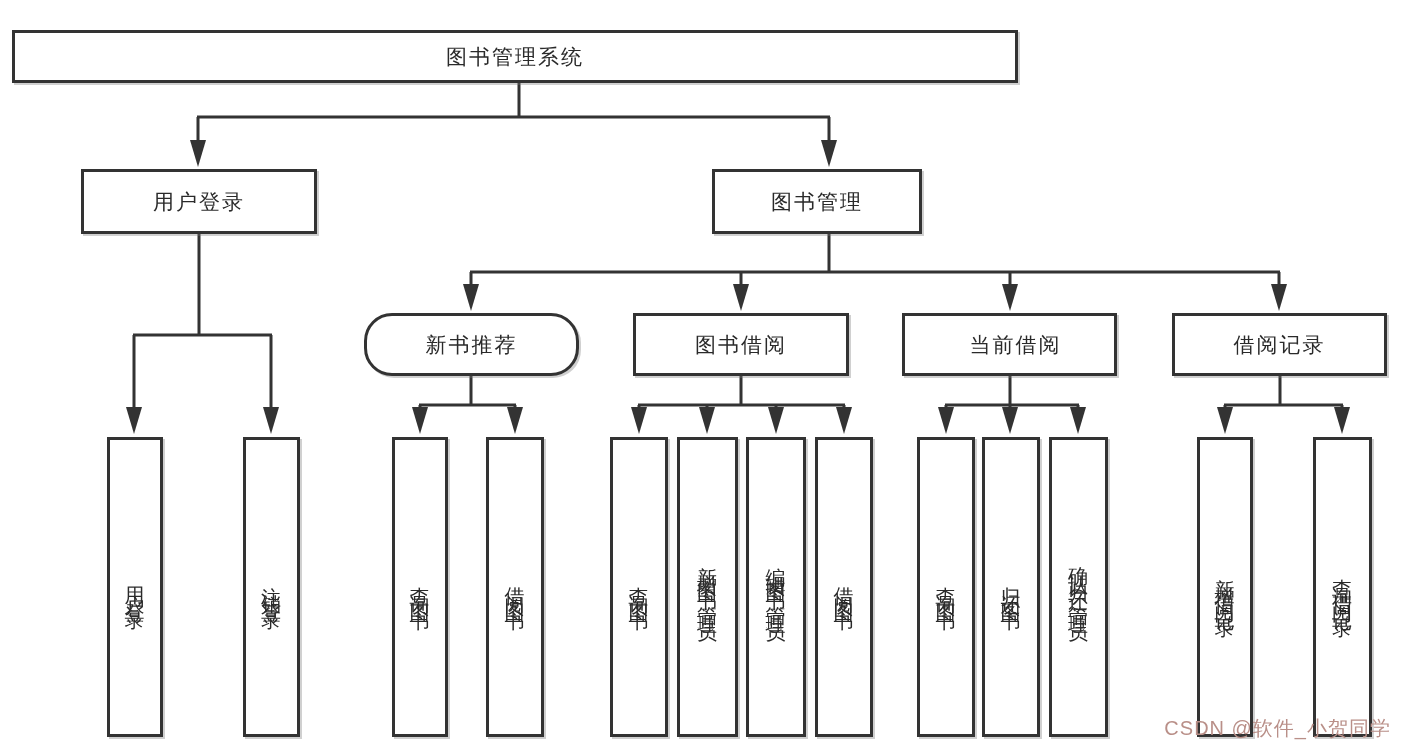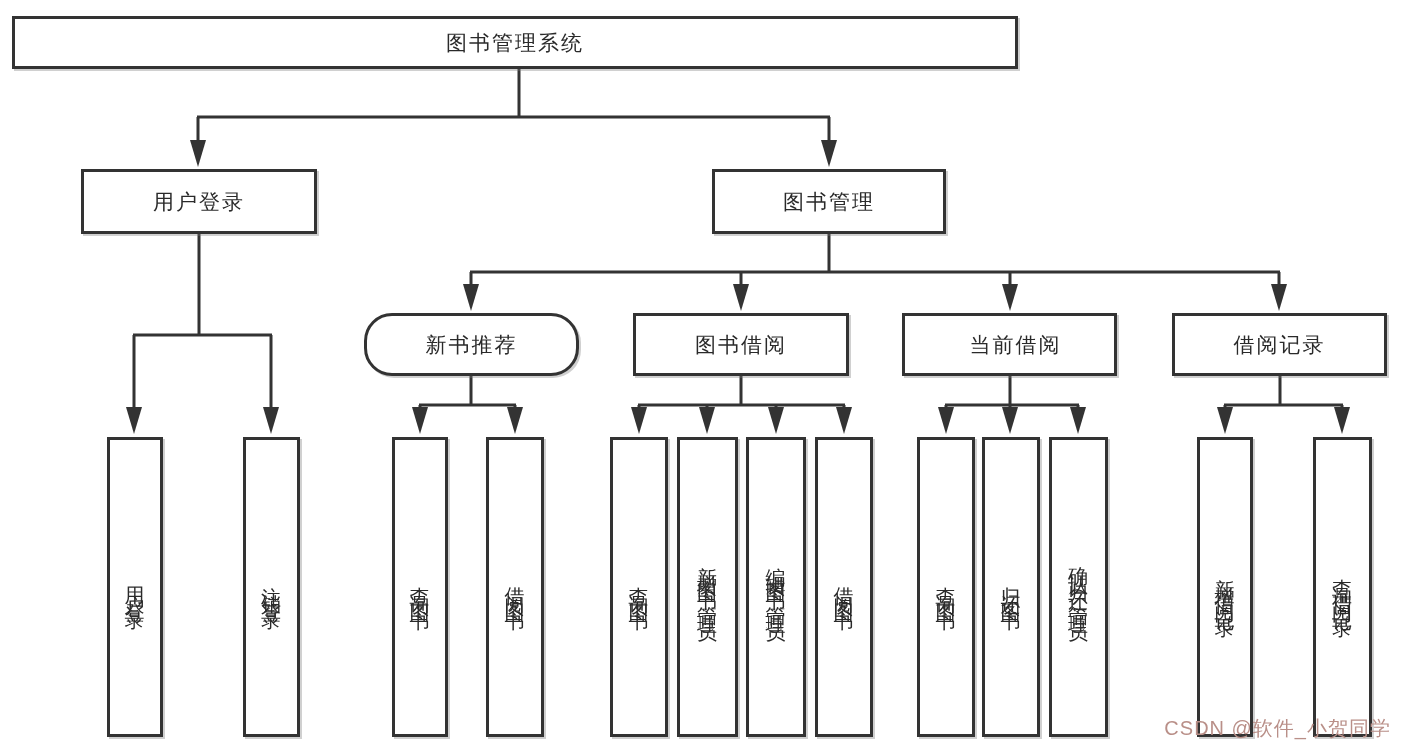--- a/index.html
+++ b/index.html
@@ -25,23 +25,23 @@
     font-size:20px;
   }
   .vleaf span{
     writing-mode:vertical-rl;
     text-orientation:mixed;
     letter-spacing:8px;
     line-height:1;
     white-space:nowrap;
   }
   
-  .n-root{left:12px;top:16px;width:1006px;height:53px;}
+  .n-root{left:12px;top:30px;width:1006px;height:53px;}
   .n-l2a{left:81px;top:169px;width:236px;height:65px;}
-  .n-l2b{left:712px;top:169px;width:234px;height:65px;}
+  .n-l2b{left:712px;top:169px;width:210px;height:65px;}
   .n-l3a{left:364px;top:313px;width:215px;height:63px;border-radius:28px;}
   .n-l3b{left:633px;top:313px;width:216px;height:63px;text-align:center;}
   .n-l3c{left:902px;top:313px;width:215px;height:63px;padding-left:12px;}
   .n-l3d{left:1172px;top:313px;width:215px;height:63px;}
   .lf1{left:107px;width:56px;}
   .lf2{left:243px;width:57px;}
   .lf3{left:392px;width:56px;}
   .lf4{left:486px;width:58px;}
   .lf5{left:610px;width:58px;}
   .lf6{left:677px;width:61px;}

